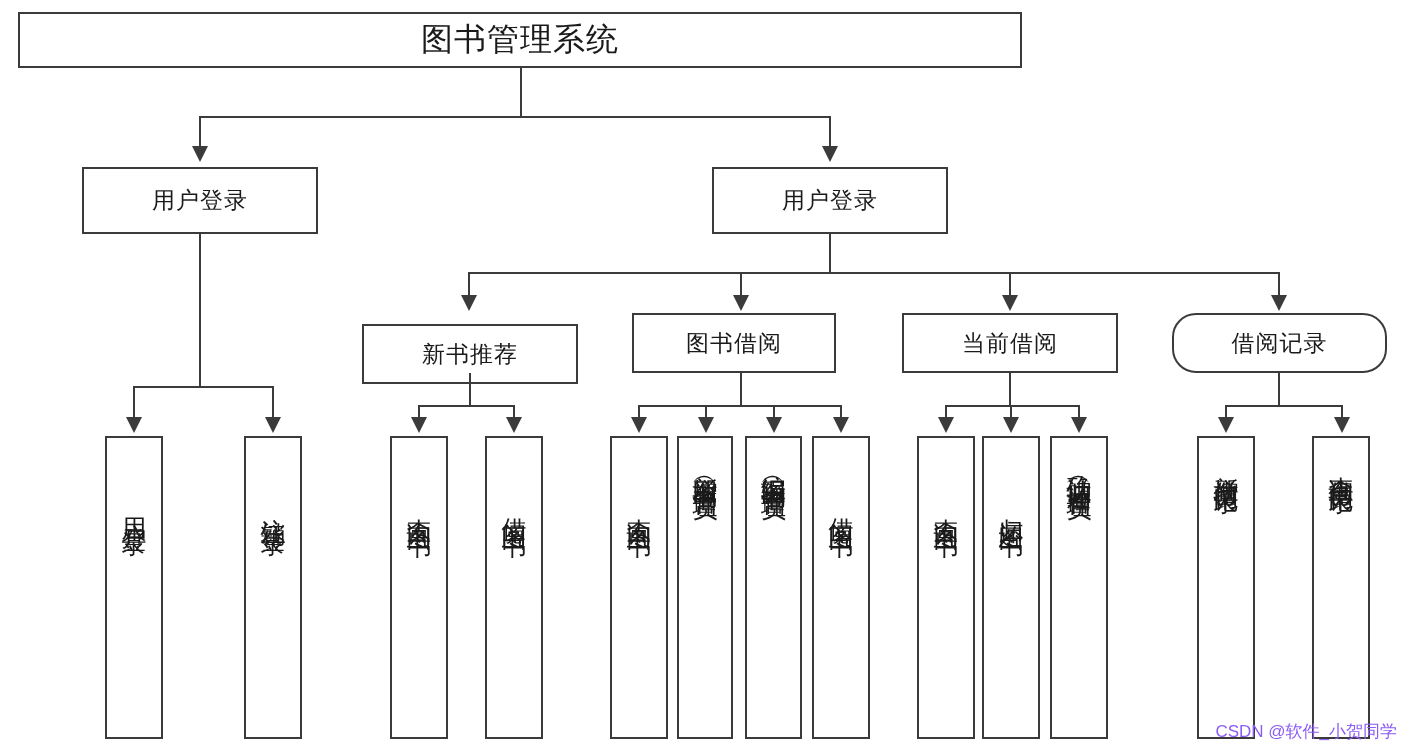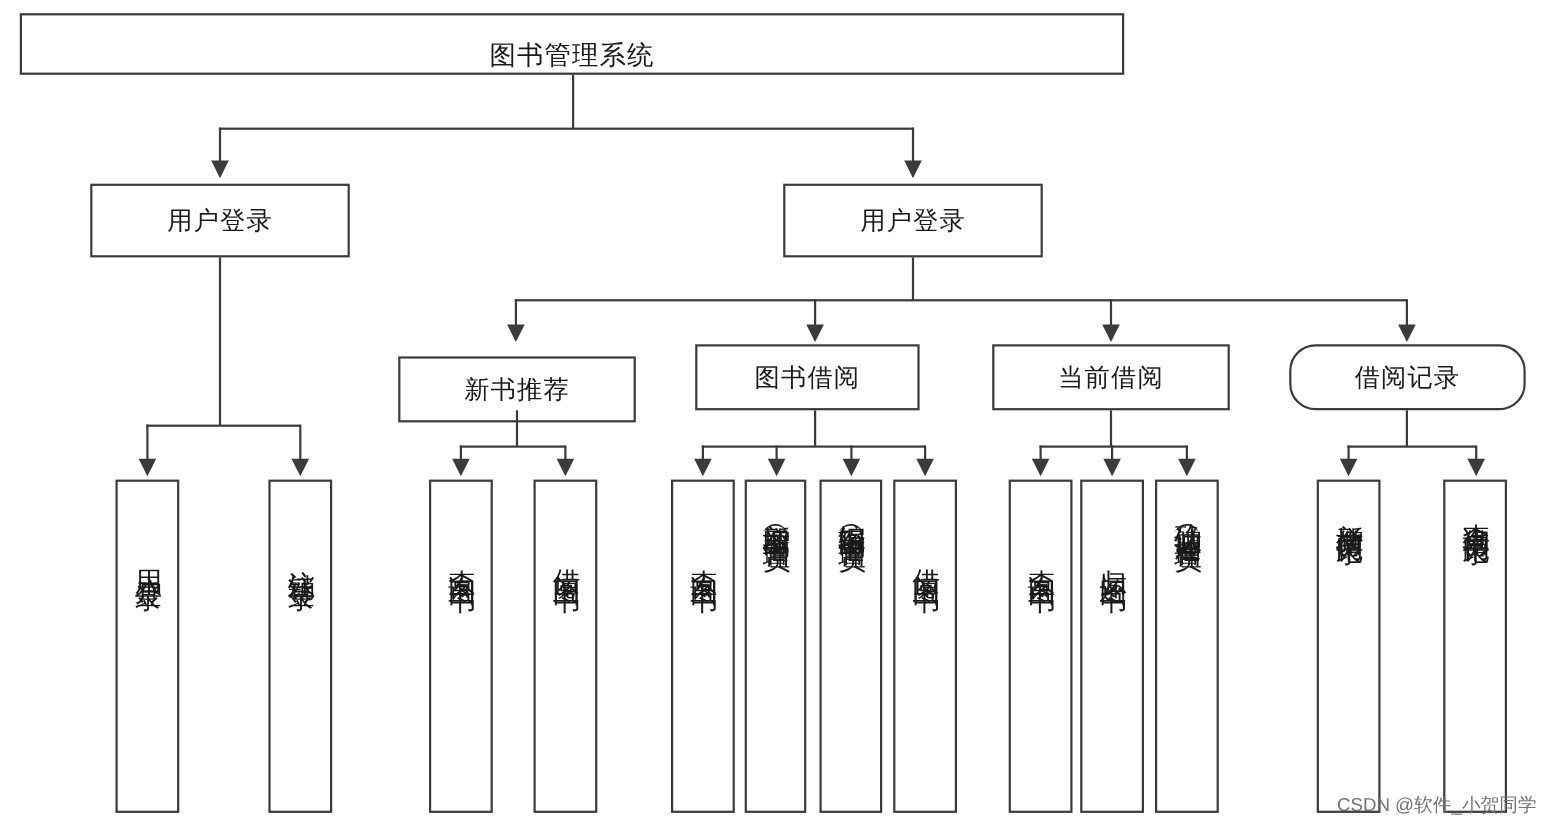--- a/index.html
+++ b/index.html
@@ -20,21 +20,21 @@
     display:flex;
     align-items:center;
     justify-content:center;
     color:#1a1a1a;
   }
   .node.h{            
     font-size:23px;
     letter-spacing:1px;
     white-space:nowrap;
   }
-  .node.root{font-size:24px;align-items:flex-end;}
+  .node.root{font-size:32px;}
   .node.v{            
     writing-mode:vertical-rl;
     text-orientation:upright;
     font-size:25px;
     letter-spacing:5px;
     line-height:1;
     padding-top:60px;
     justify-content:flex-start;
     align-items:center;
   }
@@ -49,21 +49,21 @@
     border-left:8px solid transparent;
     border-right:8px solid transparent;
     border-top:16px solid #3b3b3b;
   }
 
   
   #watermark{
     position:absolute;
     right:8px;bottom:4px;
     font-size:17px;
-    color:#737373;
+    color:#8b5cf6;
     white-space:nowrap;
     pointer-events:none;
   }
 </style>
 </head>
 <body>
 
 <div id="stage">
 
   <div class="node h root" style="left:18px;top:12px;width:1004px;height:56px;">

